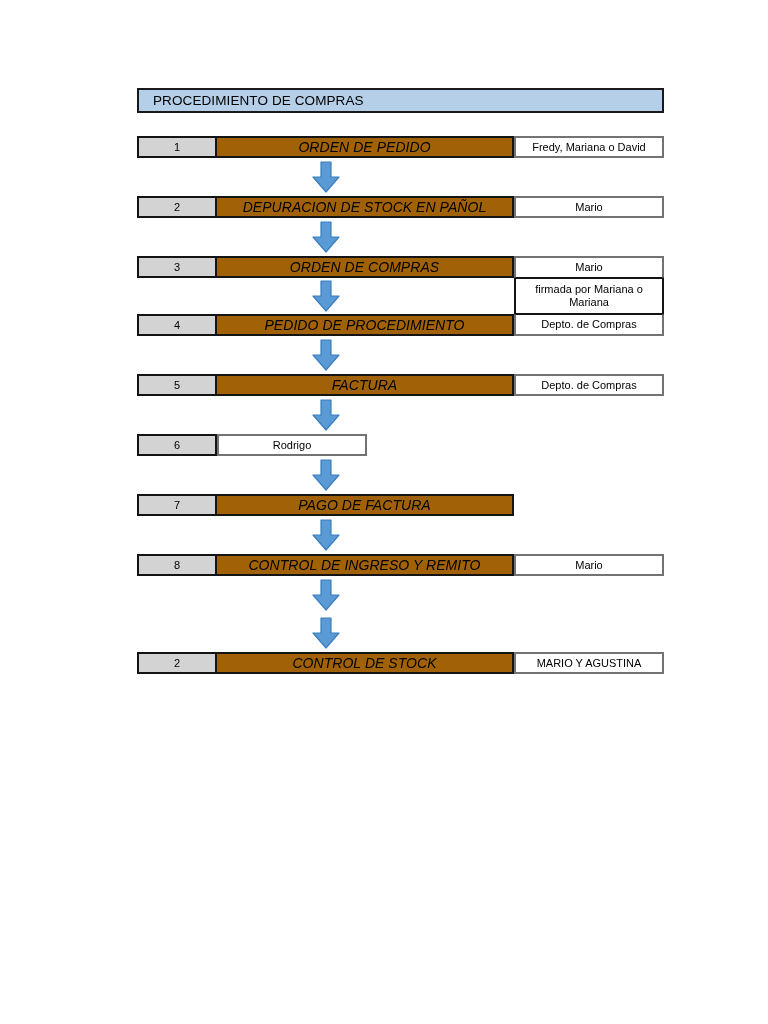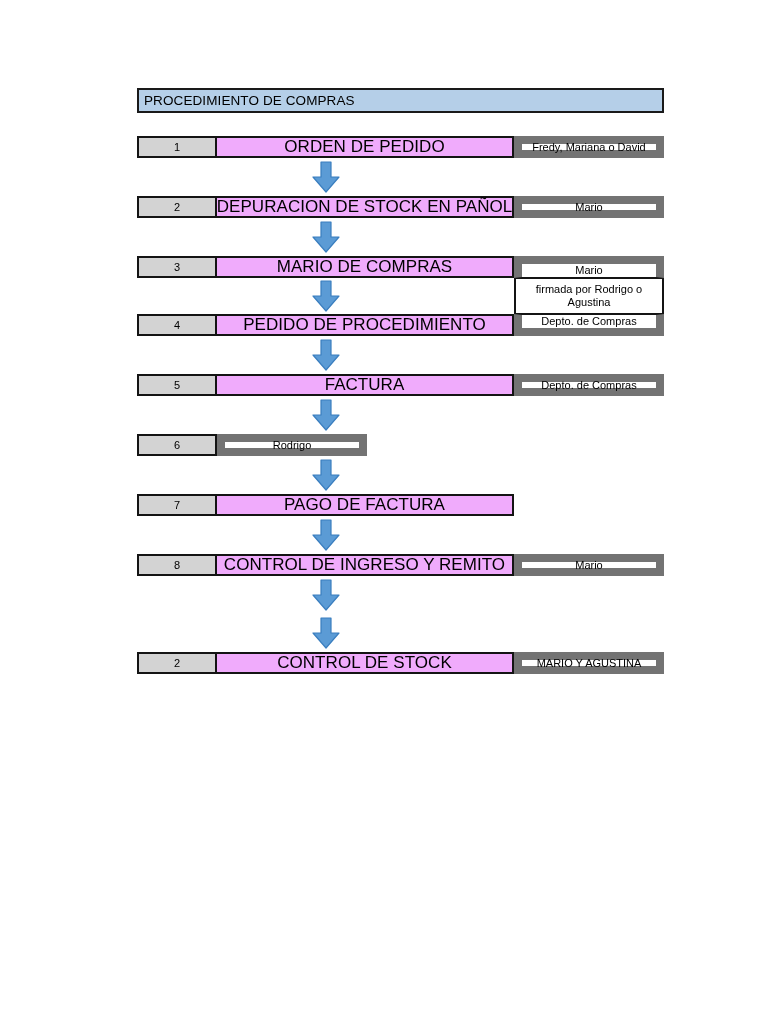--- a/index.html
+++ b/index.html
@@ -26,21 +26,21 @@
     position: absolute;
     left: 137px;
     top: 88px;
     width: 527px;
     height: 25px;
     background: #b5cfe8;
     border: 2px solid #1a1a1a;
     box-sizing: border-box;
     display: flex;
     align-items: center;
-    padding-left: 5px;
+    padding-left: 14px;
   }
   .title-bar .title-text {
     font-size: 13.5px;
     letter-spacing: 0.1px;
     color: #000000;
     white-space: nowrap;
   }
 
   
   .flow {
@@ -65,37 +65,38 @@
     box-sizing: border-box;
     display: flex;
     align-items: center;
     justify-content: center;
     font-size: 11px;
   }
 
   .cell-step {
     width: 297px;
     flex: 0 0 297px;
-    background: #f0abfc;
+    background: #a16207;
     border: 2px solid #141414;
     border-left: none;
     box-sizing: border-box;
     display: flex;
     align-items: center;
     justify-content: center;
-    font-size: 17px;
+    font-size: 14px;
     letter-spacing: 0.05px;
     white-space: nowrap;
+    font-style: italic;
   }
 
   .cell-owner {
     width: 150px;
     flex: 0 0 150px;
     background: #ffffff;
-    border: 8px solid #737373;
+    border: 2px solid #737373;
     box-sizing: border-box;
     margin-left: 0px;
     display: flex;
     align-items: center;
     justify-content: center;
     font-size: 11px;
     text-align: center;
     line-height: 1.15;
   }
 
@@ -188,31 +189,31 @@
     <div class="gap">
       <div class="arrow-slot">
         <svg class="arrow" viewBox="0 0 30 32" xmlns="http://www.w3.org/2000/svg">
           <polygon points="10,1 20,1 20,16 28,16 15,31 2,16 10,16" fill="#5b9bd5" stroke="#3a7ebf" stroke-width="1.2" stroke-linejoin="round"></polygon>
         </svg>
       </div>
     </div>
 
     <div class="row joins-below">
       <div class="cell-num">3</div>
-      <div class="cell-step">MARIO DE COMPRAS</div>
+      <div class="cell-step">ORDEN DE COMPRAS</div>
       <div class="cell-owner">Mario</div>
     </div>
 
     <div class="gap short">
       <div class="arrow-slot">
         <svg class="arrow" viewBox="0 0 30 32" xmlns="http://www.w3.org/2000/svg">
           <polygon points="10,1 20,1 20,16 28,16 15,31 2,16 10,16" fill="#5b9bd5" stroke="#3a7ebf" stroke-width="1.2" stroke-linejoin="round"></polygon>
         </svg>
       </div>
-      <div class="note-cell">firmada por Rodrigo o Agustina</div>
+      <div class="note-cell">firmada por Mariana o Mariana</div>
     </div>
 
     <div class="row joined">
       <div class="cell-num">4</div>
       <div class="cell-step">PEDIDO DE PROCEDIMIENTO</div>
       <div class="cell-owner">Depto. de Compras</div>
     </div>
 
     <div class="gap">
       <div class="arrow-slot">

